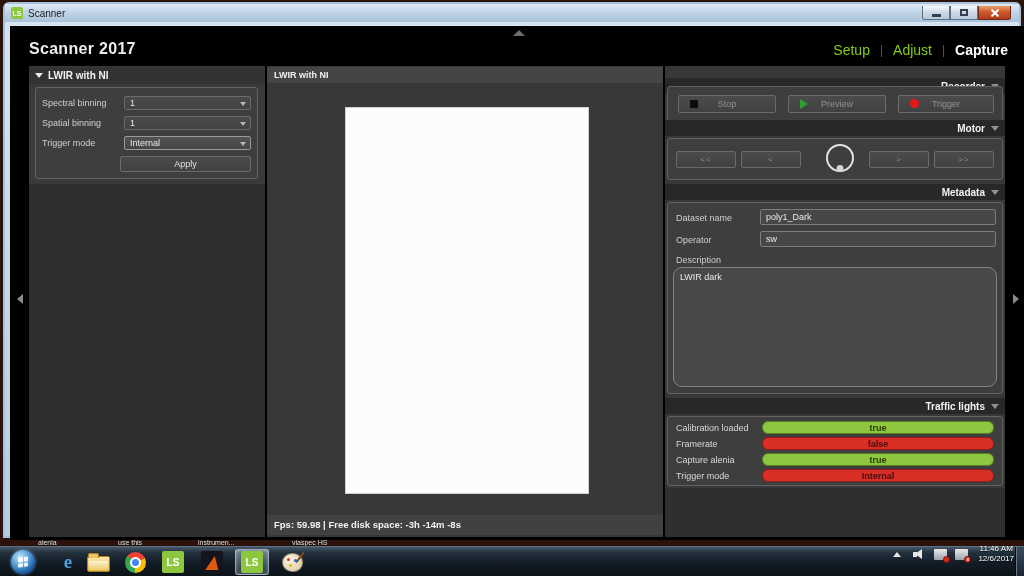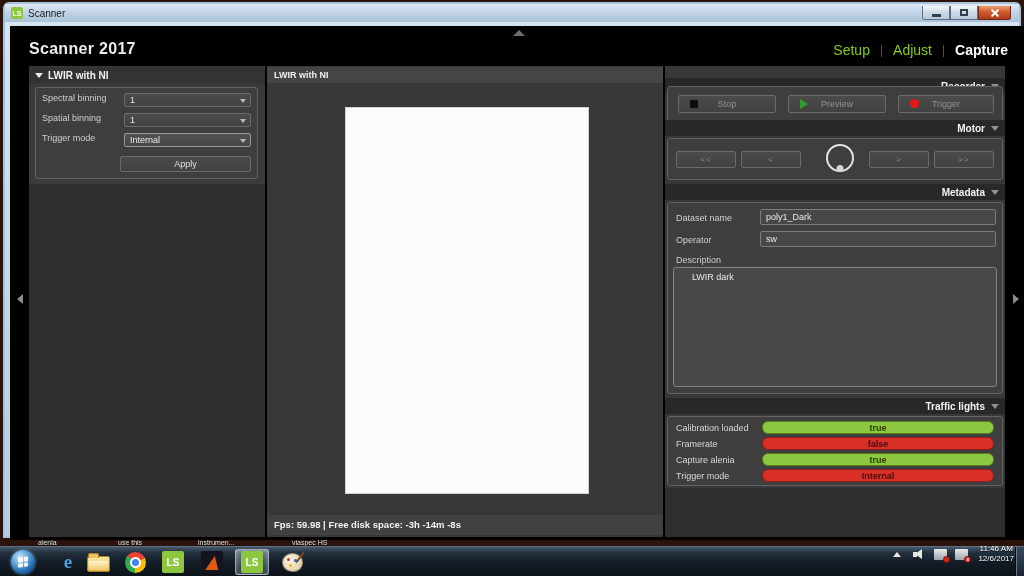--- a/index.html
+++ b/index.html
@@ -44,21 +44,21 @@
   .panel{position:absolute;top:40px;height:471px}
   
   .left-panel{left:19px;width:236px;background:#2f2f2f}
   .lp-top{position:absolute;left:0;right:0;top:0;height:118px;background:#3a3a3a}
   .lp-head{position:absolute;left:0;right:0;top:1px;height:17px;display:flex;align-items:center;
     background:#333;color:#f2f2f2;font-size:10px;font-weight:bold;padding-left:6px}
   .tri-down-sm{width:0;height:0;border-left:4px solid transparent;border-right:4px solid transparent;
     border-top:5px solid #e8e8e8;margin-right:5px}
   .group{position:absolute;background:#3e3e3e;border:1px solid #636363;border-radius:3px}
   .lp-group{left:6px;top:21px;width:223px;height:92px;padding:5px 6px}
-  .lp-row{display:flex;align-items:flex-start;height:20px}
+  .lp-row{display:flex;align-items:center;height:20px}
   .lp-label{flex:0 0 82px;font-size:9px;color:#cfcfcf}
   .drop{position:relative;flex:1;height:14px;line-height:13px;font-size:9px;color:#e8e8e8;
     background:linear-gradient(#4b4b4b,#424242);border:1px solid #6b6b6b;border-radius:2px;padding:0 14px 0 5px}
   .drop.focused{border-color:#9a9a9a;background:linear-gradient(#525252,#464646)}
   .drop::after{content:"";position:absolute;right:4px;top:5px;width:0;height:0;
     border-left:3px solid transparent;border-right:3px solid transparent;border-top:4px solid #b8b8b8}
   .apply-row{display:flex;justify-content:flex-end;margin-top:3px}
   .btn{background:linear-gradient(#4b4b4b,#414141);border:1px solid #6b6b6b;border-radius:2px;
     color:#e2e2e2;font-size:9px;text-align:center}
   .apply-btn{width:131px;height:16px;line-height:14px}
@@ -85,21 +85,21 @@
   .icon-record{width:9px;height:9px;border-radius:50%;background:#e61717;margin-top:-1px}
   .motor-group{left:2px;right:2px;top:72px;height:42px}
   .motor-btn{position:absolute;top:12px;width:60px;height:17px;line-height:15px;color:#8f8f8f;font-size:8px;letter-spacing:1px}
   .dial{position:absolute;left:158px;top:5px;width:28px;height:28px;border:2px solid #e2e2e2;border-radius:50%}
   .dial-knob{position:absolute;left:50%;bottom:-2px;transform:translateX(-50%);width:7px;height:7px;border-radius:50%;background:#d6d6d6}
   .meta-group{left:2px;right:2px;top:136px;height:192px}
   .meta-label{position:absolute;left:8px;font-size:9px;color:#cfcfcf}
   .text-input{position:absolute;left:92px;width:236px;height:16px;background:#474747;border:1px solid #7d7d7d;
     border-radius:2px;color:#e8e8e8;font-size:9px;line-height:14px;padding-left:5px}
   .desc-box{position:absolute;left:5px;right:5px;top:64px;bottom:6px;background:#484848;border:1px solid #828282;
-    border-radius:3px;color:#e8e8e8;font-size:9px;padding:4px 18px}
+    border-radius:9px;color:#e8e8e8;font-size:9px;padding:4px 6px}
   .tl-group{left:2px;right:2px;top:350px;height:70px}
   .tl-label{position:absolute;left:8px;font-size:9px;color:#d8d8d8}
   .tl-bar{position:absolute;left:94px;right:8px;height:13px;border-radius:6px;font-size:9px;font-weight:bold;
     text-align:center;line-height:12px}
   .tl-bar[data-state="green"]{color:#2c3a00;border:1px solid #587f1e}
   .tl-bar[data-state="red"]{color:#470b0b;border:1px solid #8f1b1b}
 
   
   .desk-label{position:absolute;top:539px;font-size:7px;color:#e6e6e6;text-shadow:0 1px 1px #000}
 

